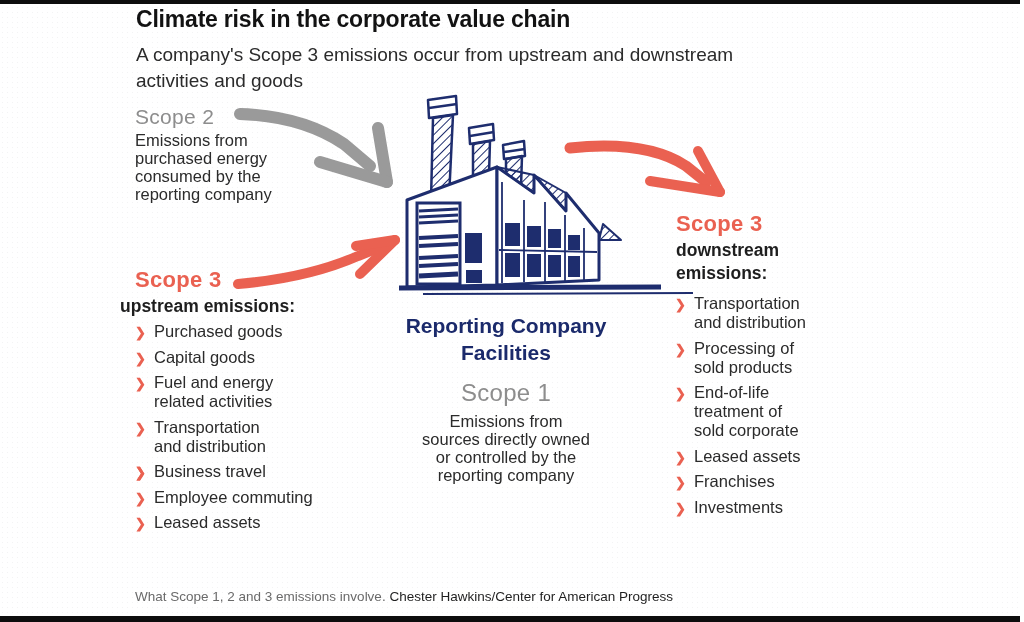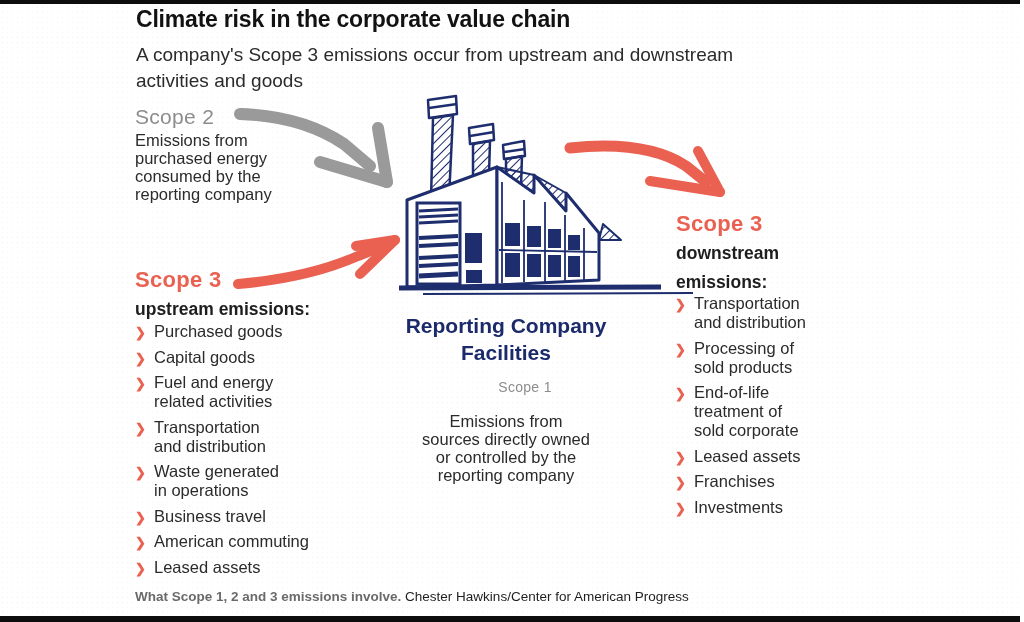--- a/index.html
+++ b/index.html
@@ -16,46 +16,46 @@
   .bar.bottom{bottom:0;height:6px;}
 
   .abs{position:absolute;}
   .pre{white-space:pre-line;}
 
   .title{left:136px;top:6px;font-size:23px;font-weight:bold;color:#121212;letter-spacing:-0.2px;}
   .subtitle{left:136px;top:42px;font-size:19px;line-height:26px;color:#2b2b2b;}
 
   .h-gray{font-size:21px;font-weight:normal;color:#8d8d8d;letter-spacing:0.3px;}
   .h-red{font-size:22px;font-weight:bold;color:#ea6151;letter-spacing:0.3px;text-align:center;}
-  .h-sub{font-size:17.5px;font-weight:bold;color:#1e1e1e;line-height:29px;}
+  .h-sub{font-size:17.5px;font-weight:bold;color:#1e1e1e;line-height:23px;}
   .body-txt{font-size:16.5px;line-height:18px;color:#2b2b2b;}
 
   .scope2-h{left:135px;top:105px;}
   .scope2-d{left:135px;top:131px;width:170px;}
 
   .scope3up-h{left:135px;top:267px;}
-  .scope3up-s{left:135px;top:295px;}
+  .scope3up-s{left:120px;top:295px;}
 
   ul.vlist{list-style:none;margin:0;padding:0;}
   ul.vlist li{position:relative;padding-left:19px;margin-bottom:6.5px;
     font-size:16.5px;line-height:19px;color:#2b2b2b;}
   ul.vlist .blt{position:absolute;left:0;top:1px;font-size:13px;font-weight:bold;color:#ea6151;}
   .list-up{left:135px;top:322px;width:185px;}
   .list-down{left:675px;top:294px;width:175px;}
 
   .facility-label{left:390px;top:312px;width:232px;text-align:center;
     font-size:21px;font-weight:bold;line-height:27px;color:#1b2a6b;}
-  .scope1-h{left:409px;top:379px;width:232px;text-align:center;font-size:14px;}
+  .scope1-h{left:390px;top:379px;width:232px;text-align:center;font-size:24px;}
   .scope1-d{left:390px;top:412px;width:232px;text-align:center;}
 
   .scope3dn-h{left:676px;top:211px;}
   .scope3dn-s{left:676px;top:239px;}
 
   .footer{left:135px;top:589px;font-size:13.5px;}
-  .footer .cap{color:#6a6a6a;font-weight:bold;}
+  .footer .cap{color:#6a6a6a;}
   .footer .credit{color:#1f1f1f;text-align:right;}
 
   svg{display:block;}
 </style>
 </head>
 <body>
 
 <div id="canvas">
   <div class="bar top"></div>
   <div class="bar bottom"></div>
@@ -80,24 +80,23 @@
 
   <div class="abs h-red scope3up-h">Scope 3</div>
   <div class="abs h-sub scope3up-s">upstream emissions:</div>
   <ul class="abs vlist list-up">
     <li><span class="blt">❯</span><span class="pre">Purchased goods</span></li>
     <li><span class="blt">❯</span><span class="pre">Capital goods</span></li>
     <li><span class="blt">❯</span><span class="pre">Fuel and energy
 related activities</span></li>
     <li><span class="blt">❯</span><span class="pre">Transportation
 and distribution</span></li>
-    <li><span class="blt">❯</span><span class="pre">Waste generated
-in operations</span></li>
+    <li><span class="blt">❯</span></li>
     <li><span class="blt">❯</span><span class="pre">Business travel</span></li>
-    <li><span class="blt">❯</span><span class="pre">American commuting</span></li>
+    <li><span class="blt">❯</span><span class="pre">Employee commuting</span></li>
     <li><span class="blt">❯</span><span class="pre">Leased assets</span></li>
   </ul>
 
   <div class="abs" style="left:228px;top:226px;">
     <svg width="180" height="70" viewBox="0 0 180 70">
       <path d="M10,58 Q80,52 130,30 L150,22" stroke="#ea6151" stroke-width="10" fill="none" stroke-linecap="round"></path>
       <path d="M167,14 L132,48" stroke="#ea6151" stroke-width="10" fill="none" stroke-linecap="round"></path>
       <path d="M167,14 L128,20" stroke="#ea6151" stroke-width="10" fill="none" stroke-linecap="round"></path>
     </svg>
   </div>

